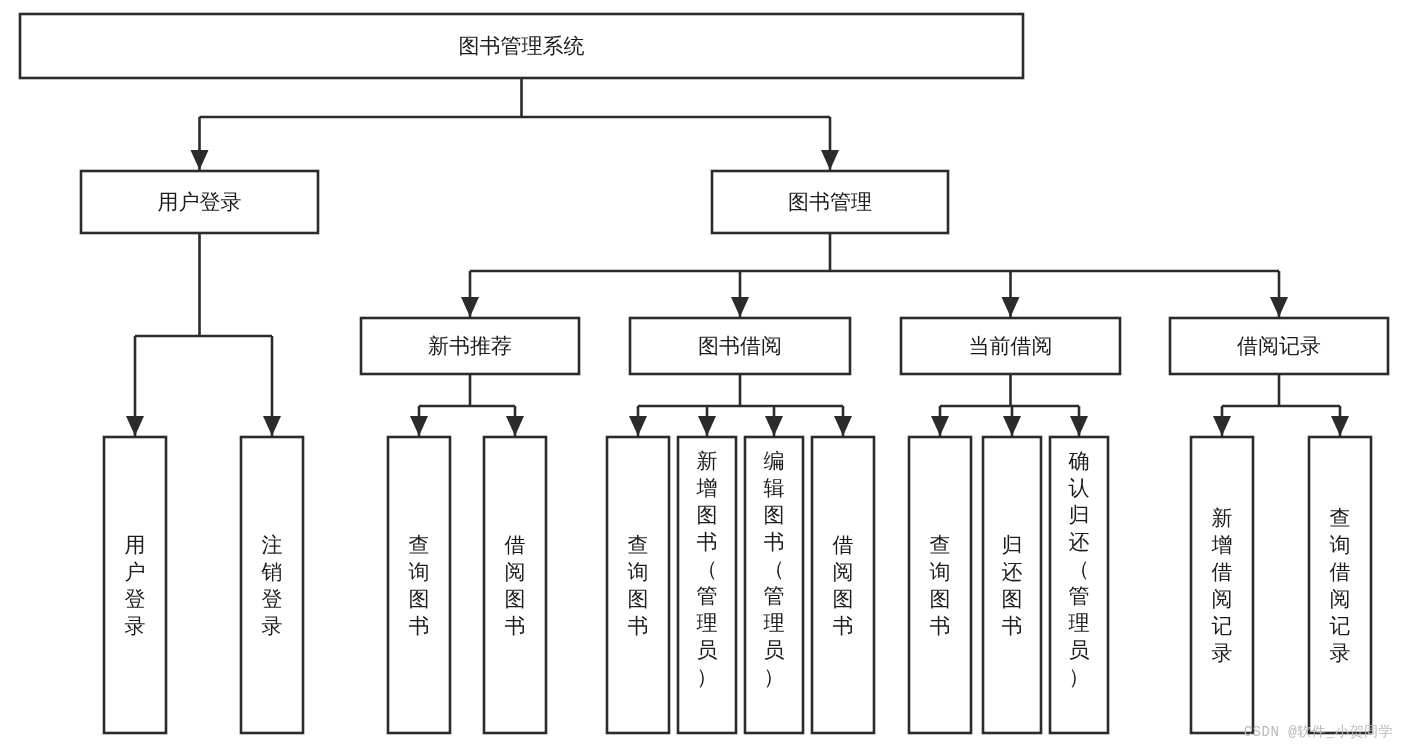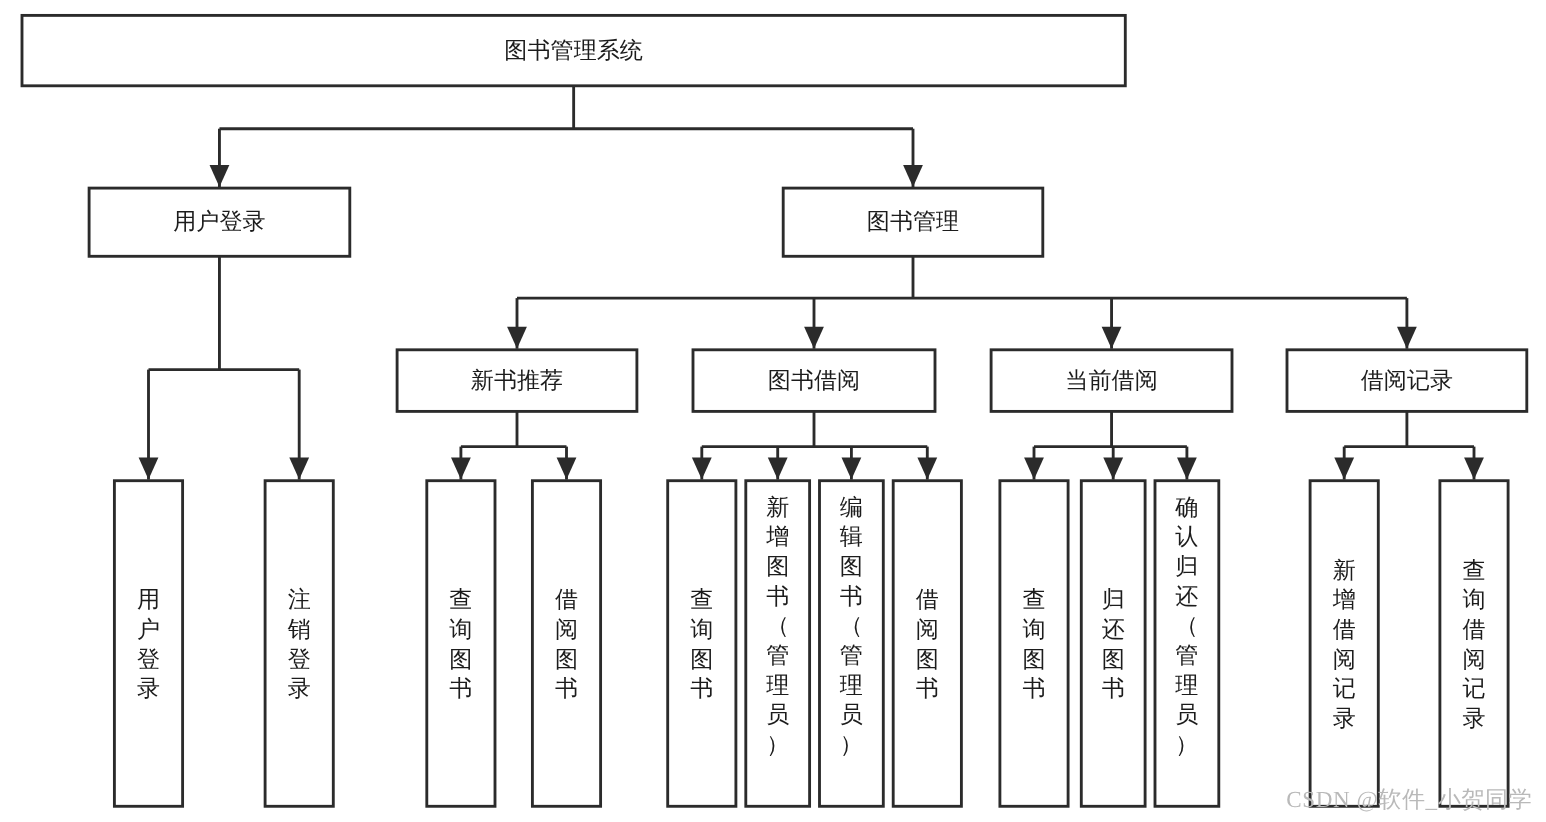--- a/index.html
+++ b/index.html
@@ -52,22 +52,22 @@
   .node-label-v {
     font-family: "Liberation Sans", sans-serif;
     font-size: 21px;
     fill: #1c1c1c;
     text-anchor: middle;
   }
   .watermark-text {
     position: absolute;
     right: 12px;
     bottom: 6px;
-    font-family: Liberation Serif, serif;
-    font-size: 21px;
+    font-family: Liberation Mono, monospace;
+    font-size: 14px;
     color: #b9b9b9;
     white-space: nowrap;
     letter-spacing: 0.5px;
     user-select: none;
   }
 </style>
 </head>
 <body>
 
 <div id="diagram-root">

